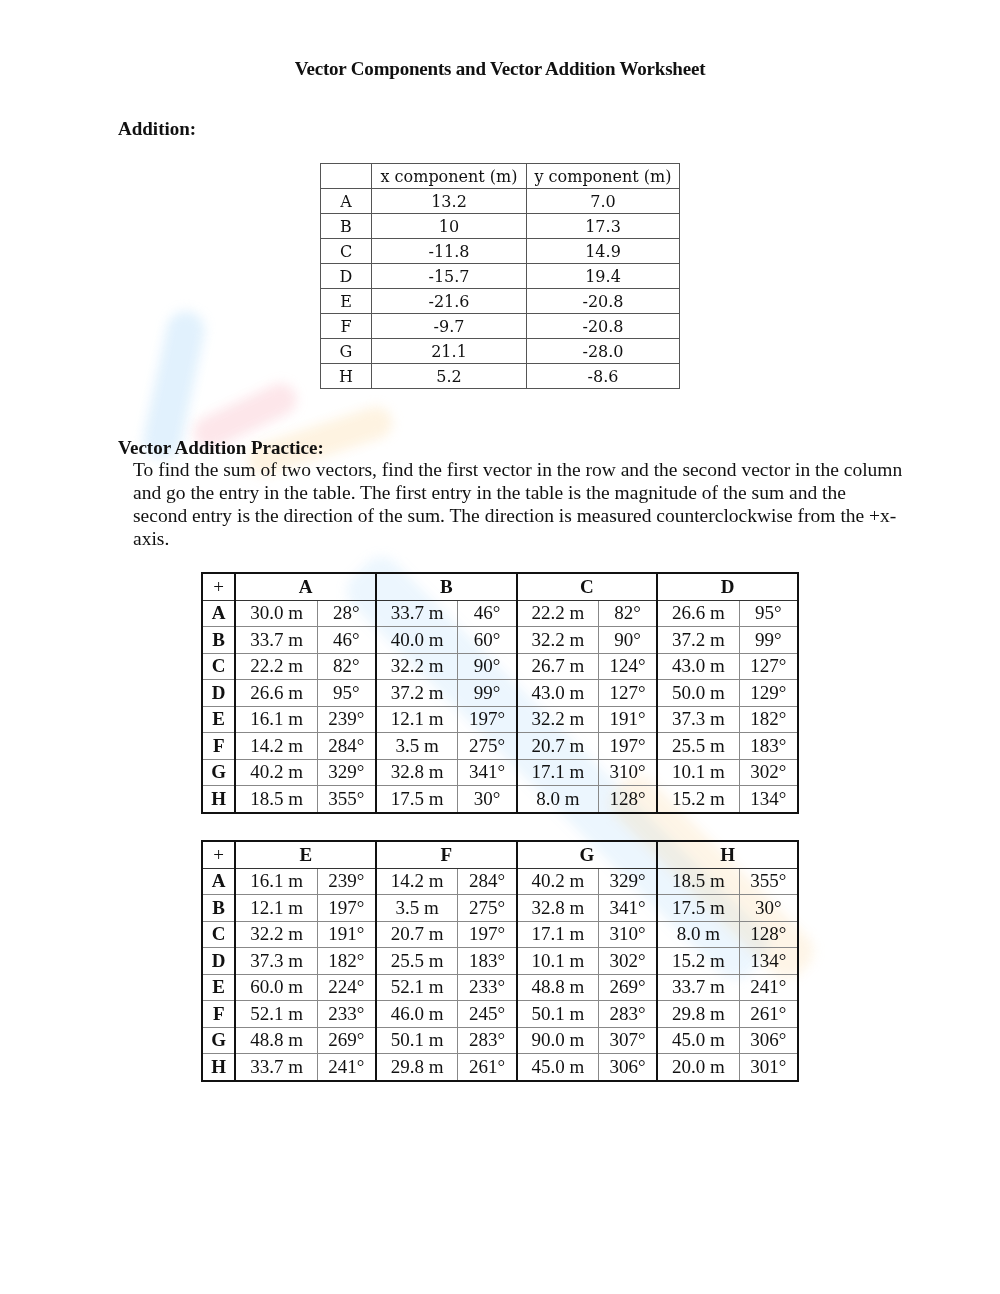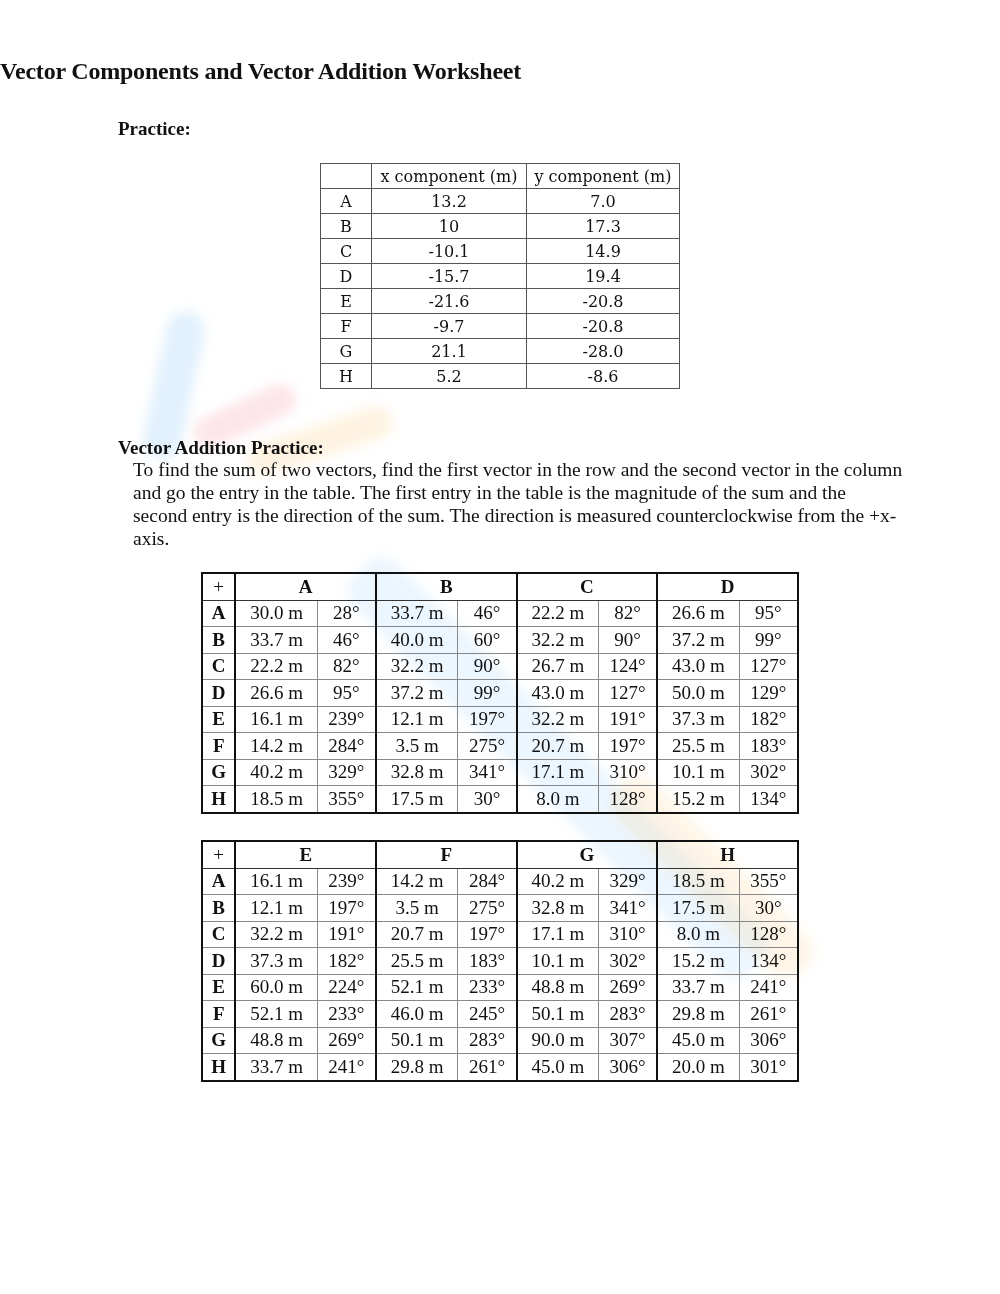--- a/index.html
+++ b/index.html
@@ -9,22 +9,22 @@
     color: #111;
   }
   .watermark { position: absolute; pointer-events: none; border-radius: 20px; filter: blur(6px); }
   .wm-blue { left: 155px; top: 310px; width: 38px; height: 150px; background: rgba(120,190,245,0.22); transform: rotate(12deg); }
   .wm-red { left: 190px; top: 400px; width: 110px; height: 32px; background: rgba(245,140,160,0.22); transform: rotate(-25deg); }
   .wm-orange { left: 245px; top: 425px; width: 150px; height: 32px; background: rgba(250,200,120,0.22); transform: rotate(-18deg); }
   .wm-diag { left: 360px; top: 540px; width: 560px; height: 60px; background: rgba(120,190,245,0.14); transform: rotate(45deg); transform-origin: left center; }
   .wm-diag2 { left: 620px; top: 760px; width: 260px; height: 50px; background: rgba(250,200,120,0.18); transform: rotate(45deg); transform-origin: left center; }
 
   .title {
-    position: absolute; top: 58px; left: 0; width: 1000px; text-align: left;
-    font-family: "Liberation Serif", serif; font-weight: bold; font-size: 24px;
+    position: absolute; top: 58px; left: 0; width: 1000px; text-align: center;
+    font-family: "Liberation Serif", serif; font-weight: bold; font-size: 19px;
     letter-spacing: -0.2px;
   }
   .answers-label {
     position: absolute; top: 118px; left: 118px;
     font-family: "Liberation Serif", serif; font-weight: bold; font-size: 19px;
   }
 
   table { border-collapse: collapse; position: absolute; }
   td, th { padding: 0; text-align: center; vertical-align: middle; }
 
@@ -62,42 +62,42 @@
 </head>
 <body>
 
 <div class="watermark wm-blue"></div>
 <div class="watermark wm-red"></div>
 <div class="watermark wm-orange"></div>
 <div class="watermark wm-diag"></div>
 <div class="watermark wm-diag2"></div>
 
 <div class="title">Vector Components and Vector Addition Worksheet</div>
-<div class="answers-label">Practice:</div>
+<div class="answers-label">Addition:</div>
 
 <table class="comp-table">
   <tbody>
     <tr>
       <td></td>
       <td>x component (m)</td>
       <td>y component (m)</td>
     </tr>
     <tr>
         <td>A</td>
         <td>13.2</td>
         <td>7.0</td>
       </tr>
     <tr>
         <td>B</td>
         <td>10</td>
         <td>17.3</td>
       </tr>
     <tr>
         <td>C</td>
-        <td>-10.1</td>
+        <td>-11.8</td>
         <td>14.9</td>
       </tr>
     <tr>
         <td>D</td>
         <td>-15.7</td>
         <td>19.4</td>
       </tr>
     <tr>
         <td>E</td>
         <td>-21.6</td>

